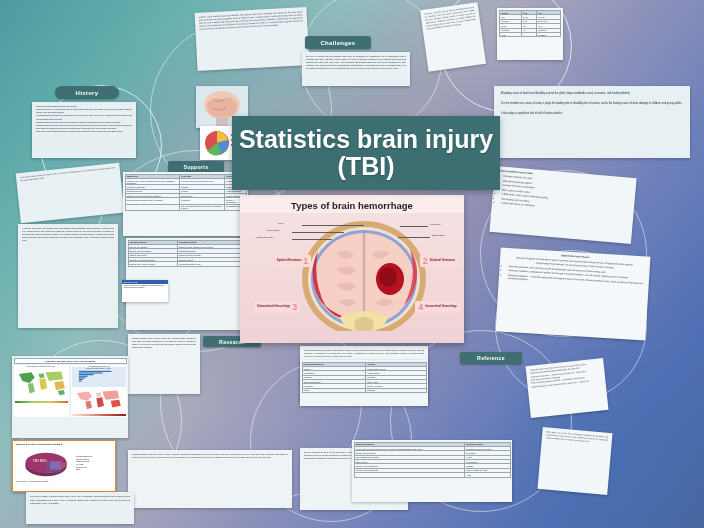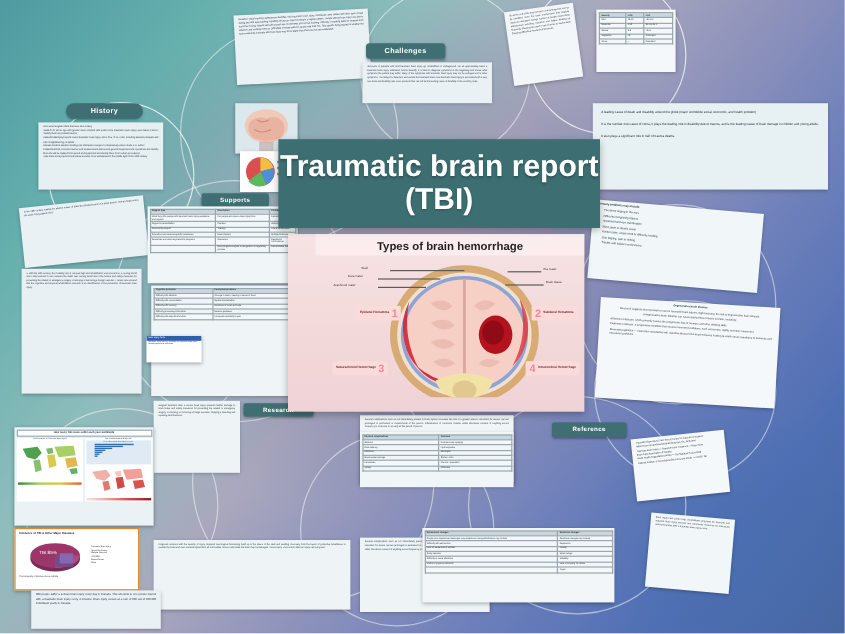--- a/index.html
+++ b/index.html
@@ -59,21 +59,21 @@
   #title-banner h1{
     margin:0;color:#fff;font-size:25px;line-height:1.08;font-weight:bold;text-align:center;
     text-shadow:0 1px 2px rgba(0,0,0,.25);
   }
 
   
   #hemo{
     position:absolute;left:240px;top:195px;width:224px;height:148px;
     background:linear-gradient(#f6e3e4,#f3d9da 55%,#efd2d6);
     box-shadow:0 2px 6px rgba(0,0,0,.3);
-    z-index:21;overflow:hidden;padding-left:23px;
+    z-index:21;overflow:hidden;
   }
   #hemo .hd{
     text-align:center;font-size:9.5px;font-weight:bold;color:#231f20;
     padding:5px 0 2px;background:#fbeced;
   }
   #hemo .figwrap{position:relative;height:118px;}
   .hlabel{position:absolute;font-size:2.5px;color:#3a2f31;white-space:nowrap;}
   .hbox{
     position:absolute;background:#fbdada;border-radius:1px;
     display:flex;align-items:center;gap:2px;padding:2px 3px;
@@ -108,21 +108,21 @@
   <div class="conn" style="left:440px;top:-20px;width:130px;height:130px;"></div>
   <div class="conn soft" style="left:480px;top:170px;width:165px;height:165px;"></div>
   <div class="conn soft" style="left:495px;top:250px;width:150px;height:150px;"></div>
   <div class="conn soft" style="left:95px;top:150px;width:200px;height:200px;"></div>
   <div class="conn soft" style="left:160px;top:300px;width:200px;height:200px;"></div>
   <div class="conn soft" style="left:390px;top:330px;width:180px;height:180px;"></div>
   <div class="conn soft" style="left:20px;top:340px;width:160px;height:160px;"></div>
   <div class="conn soft" style="left:250px;top:360px;width:160px;height:160px;"></div>
 
   <div id="title-banner">
-    <h1>Traumatic brain report (TBI)</h1>
+    <h1>Statistics brain injury (TBI)</h1>
   </div>
 
   <div id="hemo">
     <div class="hd">Types of brain hemorrhage</div>
     <div class="figwrap">
       <svg viewBox="0 0 248 118" width="248" height="118" style="position:absolute;left:0;top:0;">
         <ellipse cx="124" cy="66" rx="62" ry="58" fill="#d9ab74"></ellipse>
         <ellipse cx="124" cy="66" rx="56" ry="52" fill="#f0e2d2"></ellipse>
         <ellipse cx="124" cy="66" rx="53" ry="49" fill="#8fa4d6"></ellipse>
         <ellipse cx="124" cy="66" rx="50" ry="46" fill="#f6cfc5"></ellipse>

